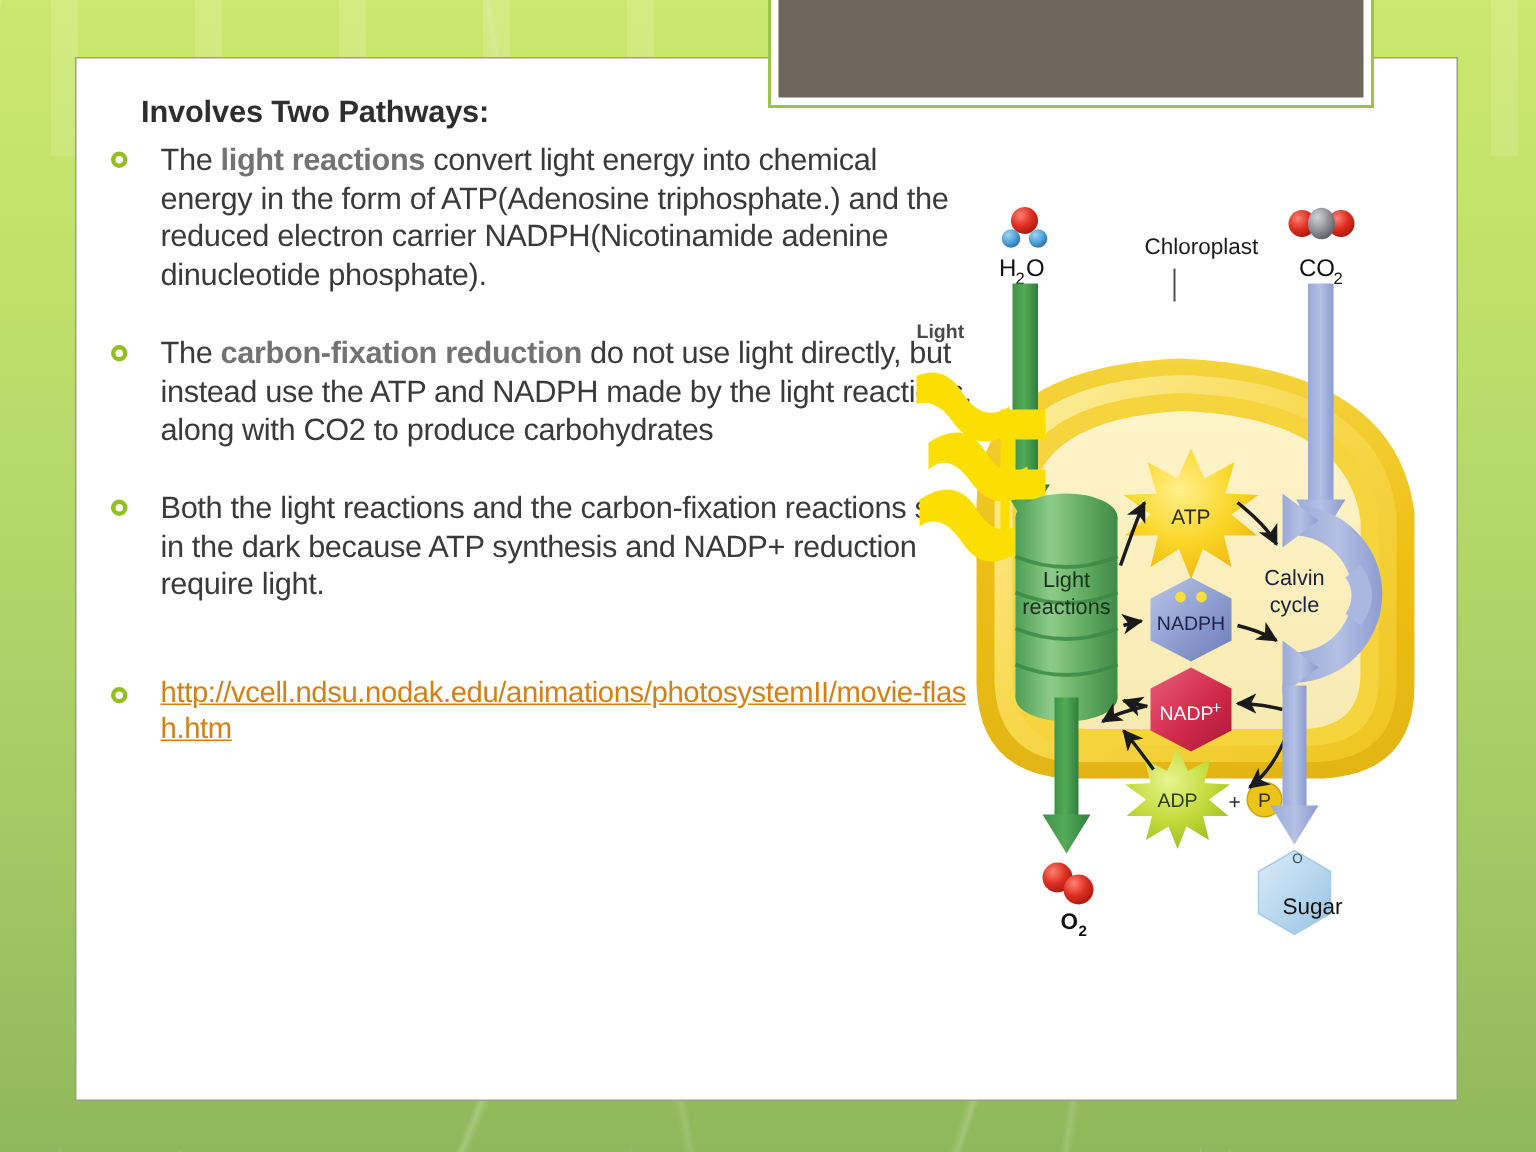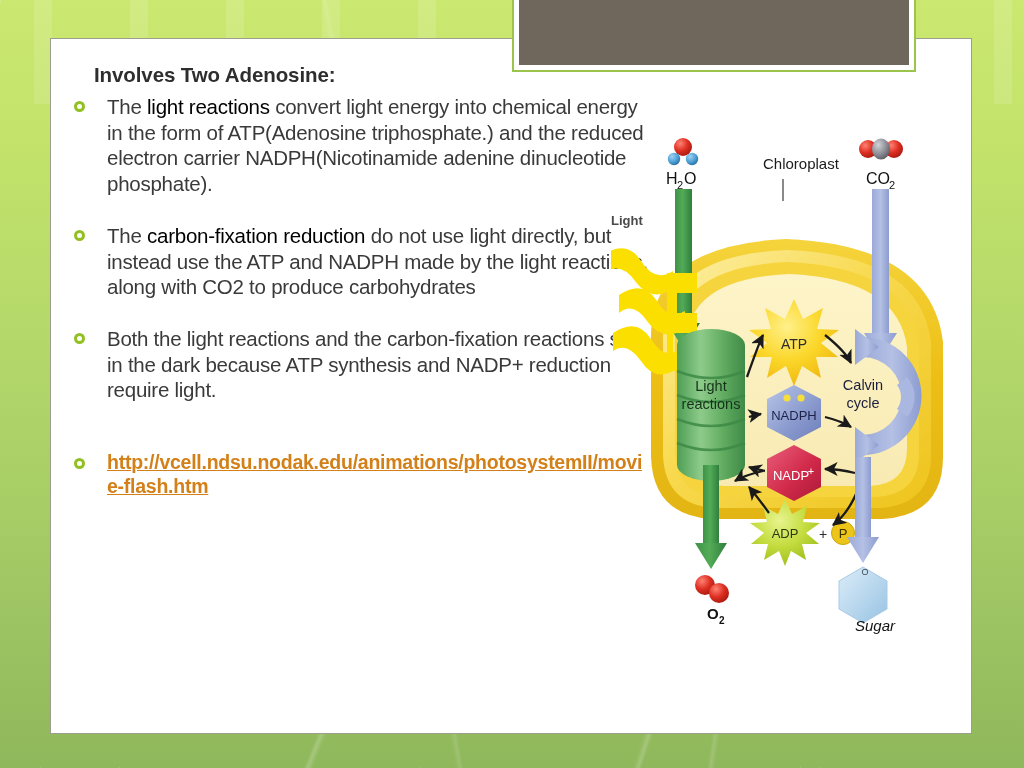--- a/index.html
+++ b/index.html
@@ -101,29 +101,28 @@
   .bullet-marker {
     position: absolute;
     left: 3px;
     top: 7px;
     width: 11px;
     height: 11px;
     border-radius: 50%;
     border: 3.2px solid #92c022;
     background: #ffffff;
   }
-  .bullet b { font-weight: normal; color: #000000; }
+  .bullet b { font-weight: bold; color: #737373; }
 
   .gap { height: 26px; }
   .gap-sm { height: 24px; }
 
   .bullet.link {
     font-size: 19.5px;
     line-height: 1.23;
-    font-weight: bold;
   }
   .bullet.link a {
     color: #d48019;
     text-decoration: underline;
     text-underline-offset: 1px;
     word-break: break-all;
   }
 
   
   #diagram {
@@ -139,21 +138,21 @@
 
 <div id="slide">
 
   <div id="title-box">
     <div id="title-fill"></div>
   </div>
 
   <div id="content-panel">
 
     <div id="text-col">
-      <div id="heading">Involves Two Adenosine:</div>
+      <div id="heading">Involves Two Pathways:</div>
 
       <div class="bullet">
         <span class="bullet-marker"></span>
         <span>The <b>light reactions</b> convert light energy into chemical energy in the form of ATP(Adenosine triphosphate.)  and the reduced electron carrier NADPH(Nicotinamide adenine dinucleotide phosphate).</span>
       </div>
 
       <div class="gap"></div>
 
       <div class="bullet">
         <span class="bullet-marker"></span>
@@ -384,17 +383,17 @@
 
         <g>
           <rect x="244" y="330" width="16" height="86" fill="url(#gBlueArrow)"></rect>
           <path d="M 236 410 L 268 410 L 252 436 Z" fill="url(#gBlueArrow)"></path>
         </g>
         <g>
           <polygon points="252,440 276,454 276,482 252,496 228,482 228,454" fill="url(#gHexSugar)" stroke="#a8cbe6" stroke-width="1"></polygon>
           <text x="254" y="448" text-anchor="middle" font-family="'Liberation Sans', sans-serif" font-size="9" fill="#3a4a58">O</text>
         </g>
       </svg>
-      <div style="position:absolute; left:224px; top:490px; width:80px; text-align:center; font-size:15px; color:#111;font-style:italic;">Sugar</div>
+      <div style="position:absolute; left:224px; top:469px; width:80px; text-align:center; font-size:15px; color:#111;">Sugar</div>
     </div>
 
   </div>
 </div>
 
 </body></html>

